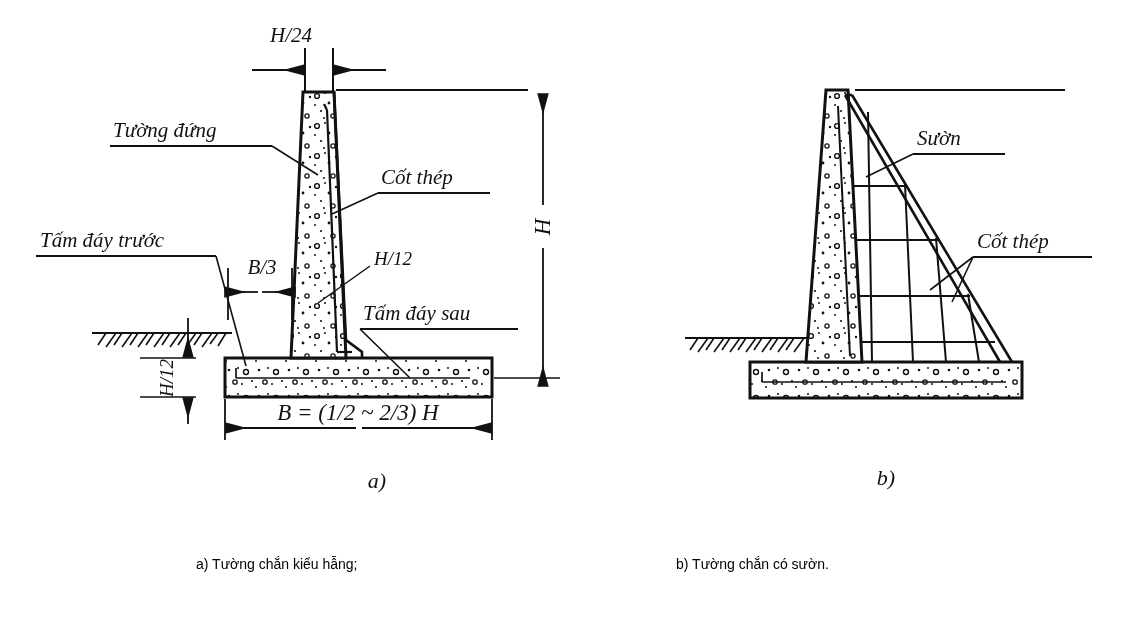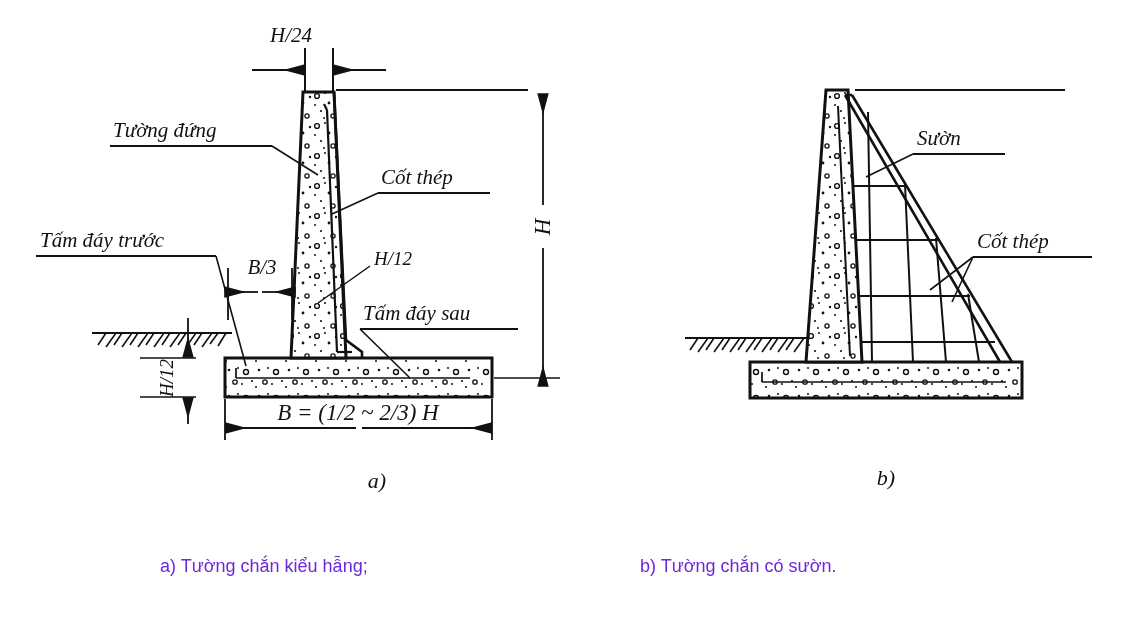--- a/index.html
+++ b/index.html
@@ -12,23 +12,24 @@
   }
   #figure{
     position:absolute;left:0;top:0;width:1124px;height:448px;
   }
   .cap-row{
     position:absolute;left:0;top:556px;width:1124px;
     display:flex;
   }
   .cap{
     font-family:"Liberation Sans", sans-serif;
-    font-size:18px;
-    color:#6d28d9;
+    font-size:14px;
+    color:#000000;
     white-space:nowrap;
+    margin-left:36px;
   }
   .cap-a{position:absolute;left:160px;top:0;}
   .cap-b{position:absolute;left:640px;top:0;}
   svg text{
     font-family:"Liberation Serif", serif;
     fill:#111;
   }
   .hand{
     font-family:"Liberation Serif", serif;
     font-style:italic;

